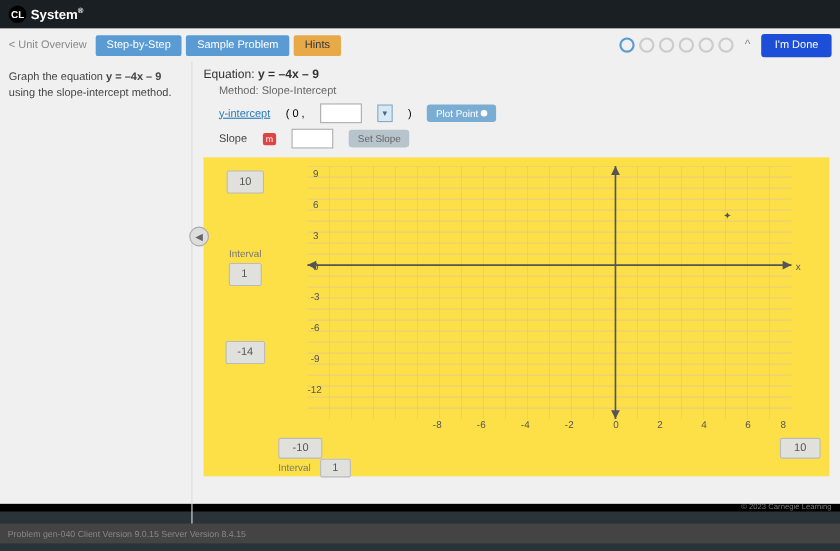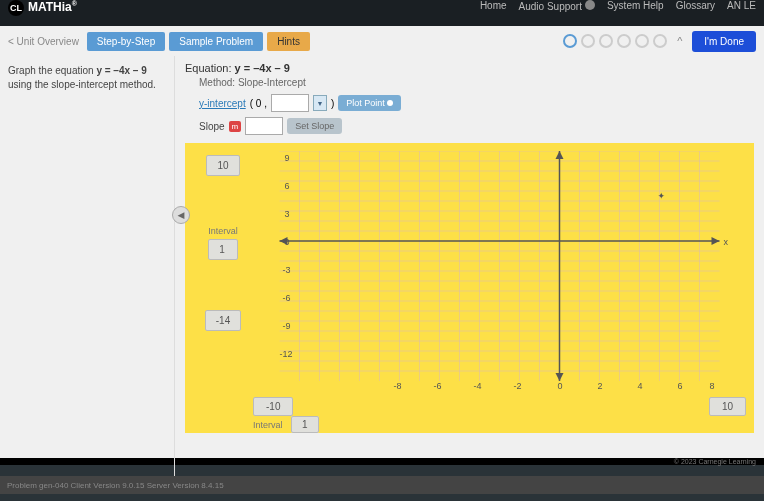--- a/index.html
+++ b/index.html
@@ -1,17 +1,17 @@
 <!DOCTYPE html>
 <html><head>
 <meta charset="utf-8">
 <style>
 *{margin:0;padding:0;box-sizing:border-box;font-family:Arial,sans-serif}
 body{width:764px;height:501px;background:#2a3338;overflow:hidden;font-size:11px}
-.topbar{height:26px;background:#1a1f23;display:flex;color:#ccc;padding:0 8px}
+.topbar{height:26px;background:#1a1f23;display:flex;align-items:center;color:#ccc;padding:0 8px}
 .logo{background:#000;color:#fff;border-radius:50%;width:16px;height:16px;display:flex;align-items:center;justify-content:center;font-size:9px;font-weight:bold;margin-right:4px}
 .brand{color:#fff;font-size:12px;font-weight:bold}
 .brand sup{font-size:7px}
 .subtitle{color:#aaa;font-size:9px;margin-left:8px}
 .topnav{margin-left:auto;display:flex;gap:12px;font-size:10px;color:#bbb}
 .topnav span{cursor:pointer}
 .audio-dot{width:10px;height:10px;background:#888;border-radius:50%;display:inline-block;margin-left:3px}
 .main{background:#f0f0f0;height:432px;position:relative}
 .tabrow{height:30px;display:flex;align-items:center;padding:0 8px;gap:4px;background:#f0f0f0}
 .unitov{color:#888;font-size:10px;margin-right:4px}
@@ -21,21 +21,21 @@
 .progress{margin-left:auto;display:flex;align-items:center;gap:4px}
 .pcircle{width:14px;height:14px;border:2px solid #ccc;border-radius:50%}
 .pcircle.active{border-color:#5a9bd4}
 .caret{color:#888;margin:0 6px}
 .done-btn{background:#1d4ed8;color:#fff;padding:5px 12px;border-radius:3px;font-size:10px;cursor:pointer}
 .content{display:flex;height:420px}
 .left{width:175px;padding:8px;color:#444;font-size:10px;line-height:1.4;border-right:1px solid #ddd}
 .right{flex:1;padding:6px 10px;position:relative}
 .eqline{color:#333;font-size:11px;margin-bottom:3px}
 .method{color:#666;font-size:10px;margin-left:14px;margin-bottom:6px}
-.inprow{display:flex;align-items:center;gap:4px;margin-bottom:5px;margin-left:14px;font-size:10px}
+.inprow{display:flex;align-items:center;gap:14px;margin-bottom:5px;margin-left:14px;font-size:10px}
 .lbl{color:#2a7ab8;text-decoration:underline;cursor:pointer}
 .lbl2{color:#444}
 .m-badge{background:#d44;color:#fff;padding:1px 3px;font-size:8px;border-radius:2px}
 .inp{width:38px;height:18px;border:1px solid #aaa;background:#fff;padding:0 3px;font-size:10px}
 .dd{width:14px;height:16px;background:#d8e8f4;border:1px solid #8ab;display:inline-flex;align-items:center;justify-content:center;font-size:7px;color:#468}
 .abtn{padding:3px 8px;border-radius:3px;font-size:9px;cursor:pointer;color:#fff}
 .abtn.blue{background:#7aadd4}
 .abtn.grey{background:#b8c4cc;color:#666}
 .minidot{width:6px;height:6px;background:#fff;border-radius:50%;display:inline-block}
 .graph-area{display:flex;margin-top:8px;background:#fde047;padding:8px;height:290px}
@@ -51,28 +51,21 @@
 .xlb{background:#e0e0dc;border:1px solid #bbb;padding:3px 12px;font-size:10px;color:#555;border-radius:2px}
 .collapse{position:absolute;left:172px;top:180px;width:18px;height:18px;background:#ddd;border:1px solid #aaa;border-radius:50%;display:flex;align-items:center;justify-content:center;color:#666;font-size:9px;cursor:pointer}
 .footer{height:18px;background:#444;color:#888;font-size:8px;display:flex;align-items:center;padding:0 7px}
 .bottombar{height:7px;background:#000;display:flex;justify-content:flex-end;align-items:center;padding:0 8px;color:#777;font-size:7px}
 </style>
 </head>
 <body>
 
 <div class="topbar">
   <div class="logo">CL</div>
-  <span class="brand"><span>MATHia</span><sup>®</sup></span>
-  <div class="topnav">
-    <span>Home</span>
-    <span><span>Audio Support</span><span class="audio-dot"></span></span>
-    <span>System Help</span>
-    <span>Glossary</span>
-    <span>AN LE</span>
-  </div>
+  <span class="brand"><span>System</span><sup>®</sup></span>
 </div>
 
 <div class="main">
   <div class="tabrow">
     <span class="unitov">&lt; Unit Overview</span>
     <span class="tab blue">Step-by-Step</span>
     <span class="tab blue">Sample Problem</span>
     <span class="tab orange">Hints</span>
     <div class="progress">
       <div class="pcircle active"></div>

